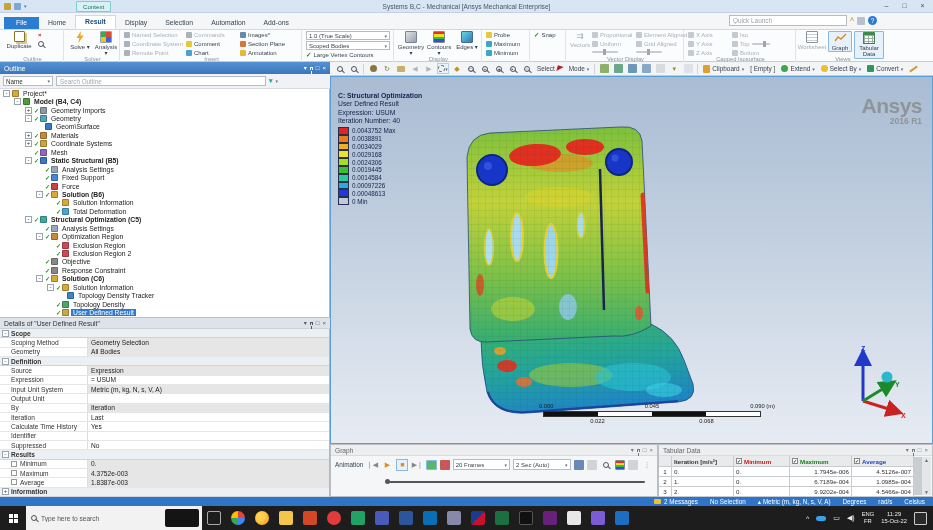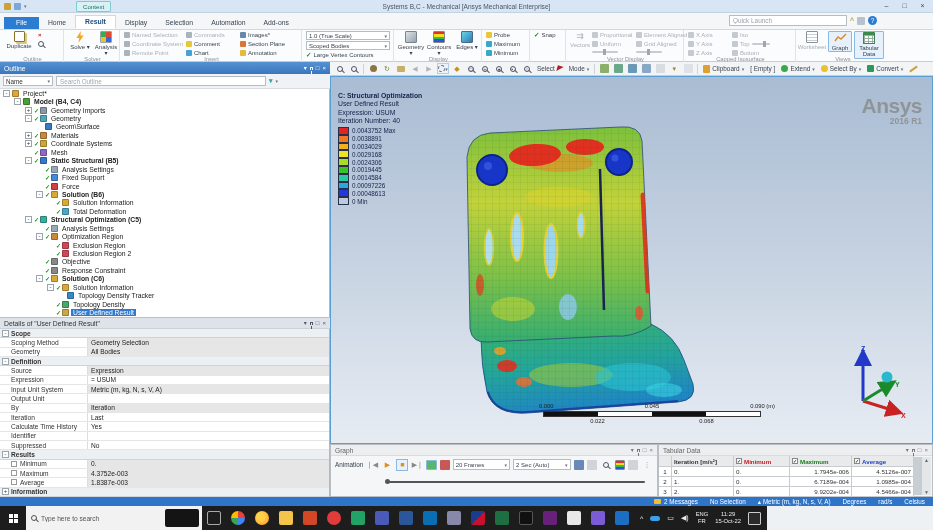--- a/index.html
+++ b/index.html
@@ -1211,21 +1211,21 @@
     <span>No Selection</span>
     <span style="display:flex;align-items:center;gap:2px">
         <span>▴</span>
         <span>Metric (m, kg, N, s, V, A)</span>
       </span>
     <span>Degrees</span>
     <span>rad/s</span>
     <span>Celsius</span>
   </div>
 
-  <div id="taskbar" class="abs" style="left:0;top:506px;width:767px;height:24px">
+  <div id="taskbar" class="abs" style="left:0;top:506px;width:933px;height:24px">
     <div class="startbtn">
       <div class="win">
           <div></div>
           <div></div>
           <div></div>
           <div></div>
         </div>
     </div>
     <div class="tsearch">
       <span class="mag"></span>

